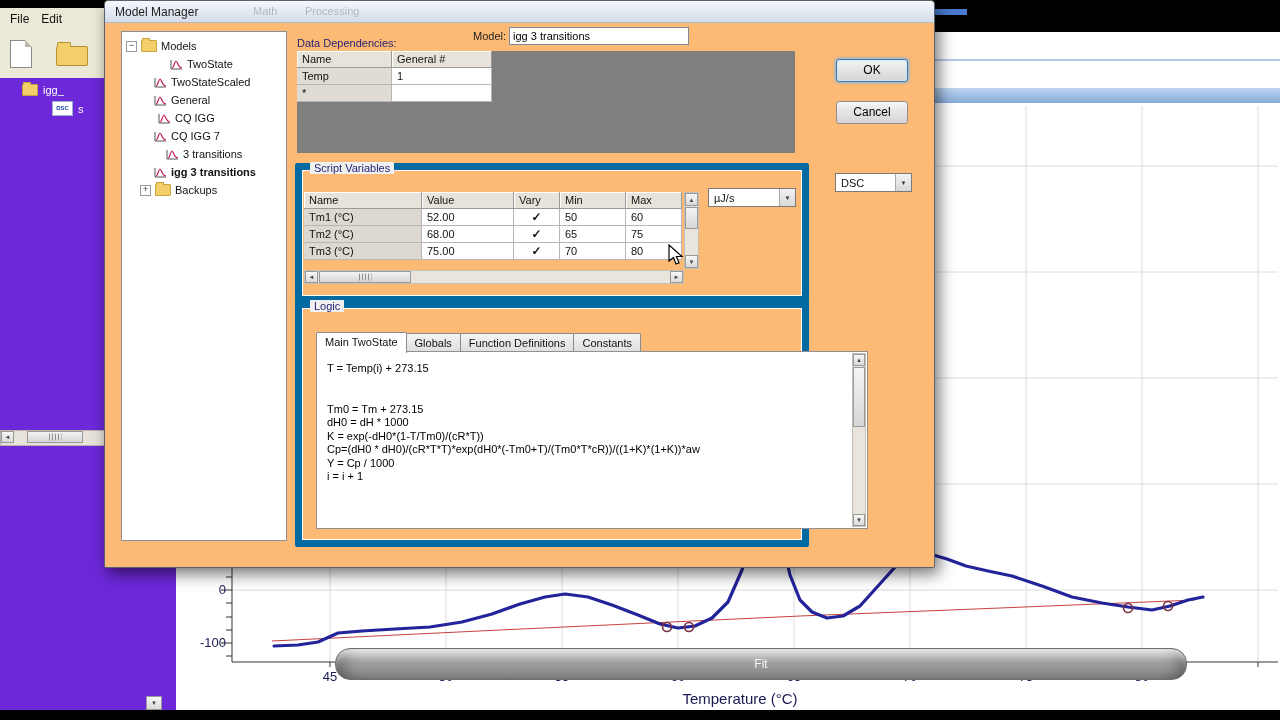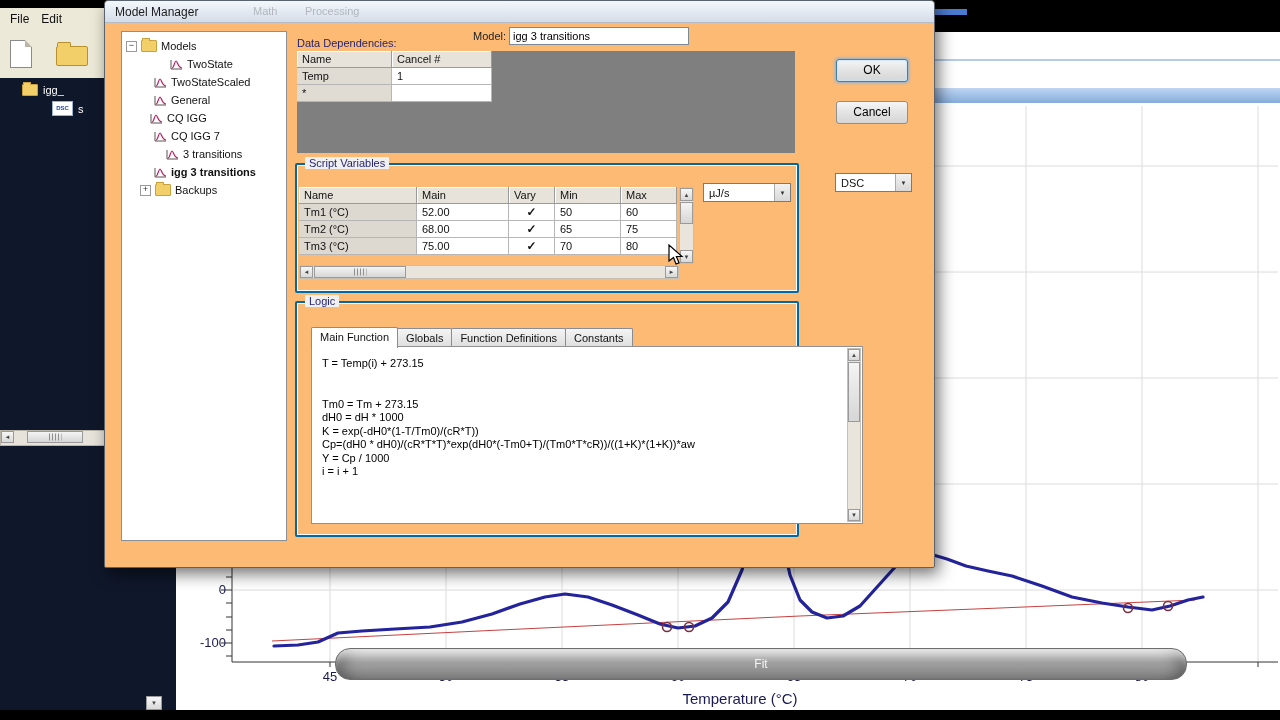--- a/index.html
+++ b/index.html
@@ -20,21 +20,21 @@
   .icon-folder::before{content:"";position:absolute;left:0;top:-5px;width:12px;height:4px;background:#f3cf6a;
            border:1px solid #b8912f;border-bottom:none;border-radius:2px 2px 0 0;}
   .topright-black{left:925px;top:0;width:355px;height:32px;background:#000;z-index:2;}
   .blue-sliver{left:929px;top:9px;width:38px;height:6px;background:#4a7bd0;z-index:3;}
   .toolbar-edge-line{left:900px;top:59px;width:380px;height:2px;background:#b4cbe9;z-index:1;}
   .doc-titlebar{left:176px;top:88px;width:1104px;height:15px;
            background:linear-gradient(#bed6f3,#86abd9);z-index:2;}
   .bottom-black{left:0;top:710px;width:1280px;height:10px;background:#000;z-index:25;}
 
   
-  .left-panel{left:0;top:78px;width:176px;height:632px;background:#0f172a;z-index:4;color:#fff;}
+  .left-panel{left:0;top:78px;width:176px;height:632px;background:#6d28d9;z-index:4;color:#fff;}
   .proj-row{position:absolute;left:22px;top:6px;display:flex;align-items:center;gap:5px;}
   .mini-folder{width:14px;height:10px;background:#f3cf6a;border:1px solid #caa23c;border-radius:1px;position:relative;}
   .mini-folder::before{content:"";position:absolute;left:0;top:-3px;width:6px;height:2px;background:#f3cf6a;border:1px solid #caa23c;border-bottom:none;}
   .doc-row{position:absolute;left:52px;top:23px;display:flex;align-items:center;gap:5px;}
   .doc-chip{width:19px;height:13px;background:#fff;border:1px solid #9db0d0;color:#2244aa;
             font-size:6px;line-height:13px;text-align:center;font-weight:bold;}
   .panel-hscroll{position:absolute;left:0;top:352px;width:117px;height:14px;background:#e7e3db;border:1px solid #b9b4aa;}
   .panel-downbtn{position:absolute;left:146px;top:618px;width:16px;height:14px;}
 
   
@@ -82,21 +82,21 @@
   .dd-zone{position:absolute;left:192px;top:50px;width:498px;height:102px;background:#7f7f7f;}
   .grid-table{display:grid;font-size:11px;background:#9a9a9a;}
   .cell{background:#fff;border-right:1px solid #b6b6b6;border-bottom:1px solid #b6b6b6;
         padding:2px 5px;white-space:nowrap;overflow:hidden;box-sizing:border-box;}
   .cell.hdr{background:#e7e3da;border-right:1px solid #9a9a9a;border-bottom:1px solid #9a9a9a;
         box-shadow:inset 1px 1px 0 #fff;}
   .cell.key{background:#e0dcd3;}
   .cell.rowhdr{background:#ddd9d0;font-weight:normal;}
   .cell.chk{text-align:center;font-weight:bold;font-size:12px;padding:1px;}
 
-  .groupbox{position:absolute;border:2px solid #0369a1;border-radius:2px;box-shadow:inset 0 0 0 1px #fdfdfd;}
+  .groupbox{position:absolute;border:7px solid #0369a1;border-radius:2px;box-shadow:inset 0 0 0 1px #fdfdfd;}
   .gb-label{position:absolute;top:-8px;left:8px;background:#f0f0f0;padding:0 4px;font-size:11px;color:#1f1f73;}
 
   .btn{position:absolute;width:72px;height:23px;background:linear-gradient(#f6f6f6,#e4e4e4 48%,#d5d5d5);
        border:1px solid #8e8f8f;border-radius:3px;font-size:12px;text-align:center;line-height:21px;color:#000;box-sizing:border-box;}
   .btn.focused{border:1px solid #3c7fb1;box-shadow:0 0 3px 1px #7fb2e5, inset 0 0 2px 1px #cde6f7;}
 
   .combo{position:absolute;background:#fff;border:1px solid #7a7a7a;display:flex;align-items:center;
        padding-left:5px;font-size:11px;box-sizing:border-box;}
   .combo .arrow{margin-left:auto;width:15px;align-self:stretch;background:linear-gradient(#f2f2f2,#d8d8d8);
        border-left:1px solid #aaa;display:flex;align-items:center;justify-content:center;font-size:6px;color:#333;}
@@ -237,21 +237,21 @@
           </svg>
         <span class="tlabel">TwoStateScaled</span>
       </div>
       <div class="tree-row" style="padding-left:32px;">
         <svg class="mi" width="13" height="11" viewBox="0 0 13 11">
             <polyline points="1,1 1,10 12,10" fill="none" stroke="#555"></polyline>
             <path d="M2,9 C4,9 4.5,2 6,2 C7.5,2 8,9 12,9" fill="none" stroke="#c2185b" stroke-width="1.2"></path>
           </svg>
         <span class="tlabel">General</span>
       </div>
-      <div class="tree-row" style="padding-left:28px;">
+      <div class="tree-row" style="padding-left:36px;">
         <svg class="mi" width="13" height="11" viewBox="0 0 13 11">
             <polyline points="1,1 1,10 12,10" fill="none" stroke="#555"></polyline>
             <path d="M2,9 C4,9 4.5,2 6,2 C7.5,2 8,9 12,9" fill="none" stroke="#c2185b" stroke-width="1.2"></path>
           </svg>
         <span class="tlabel">CQ IGG</span>
       </div>
       <div class="tree-row" style="padding-left:32px;">
         <svg class="mi" width="13" height="11" viewBox="0 0 13 11">
             <polyline points="1,1 1,10 12,10" fill="none" stroke="#555"></polyline>
             <path d="M2,9 C4,9 4.5,2 6,2 C7.5,2 8,9 12,9" fill="none" stroke="#c2185b" stroke-width="1.2"></path>
@@ -279,37 +279,37 @@
       </div>
     </div>
 
     <span class="fld-label" style="left:368px;top:29px;">Model:</span>
     <input class="model-input" value="igg 3 transitions" style="">
 
     <span class="fld-label" style="left:192px;top:36px;color:#1f1f73;">Data Dependencies:</span>
     <div class="dd-zone">
       <div class="grid-table" style="grid-template-columns:95px 100px;position:absolute;left:0;top:0;">
         <div class="cell hdr">Name</div>
-        <div class="cell hdr">Cancel #</div>
+        <div class="cell hdr">General #</div>
         <div class="cell key">Temp</div>
         <div class="cell">1</div>
         <div class="cell key">*</div>
         <div class="cell"></div>
       </div>
     </div>
 
     <div class="btn focused" style="left:731px;top:58px;">OK</div>
     <div class="btn" style="left:731px;top:100px;">Cancel</div>
 
     <div class="groupbox" style="left:190px;top:162px;width:500px;height:126px;">
       <span class="gb-label">Script Variables</span>
 
       <div class="grid-table" style="grid-template-columns:118px 92px 46px 66px 56px;position:absolute;left:2px;top:22px;">
         <div class="cell hdr">Name</div>
-        <div class="cell hdr">Main</div>
+        <div class="cell hdr">Value</div>
         <div class="cell hdr">Vary</div>
         <div class="cell hdr">Min</div>
         <div class="cell hdr">Max</div>
 
         <div class="cell rowhdr">Tm1 (°C)</div>
         <div class="cell">52.00</div>
         <div class="cell chk">✓</div>
         <div class="cell">50</div>
         <div class="cell">60</div>
 
@@ -348,21 +348,21 @@
 
     <div class="combo" style="left:730px;top:172px;width:77px;height:19px;">
       <span>DSC</span>
       <span class="arrow">▼</span>
     </div>
 
     <div class="groupbox" style="left:190px;top:300px;width:500px;height:232px;">
       <span class="gb-label">Logic</span>
 
       <div class="tabs" style="left:14px;top:24px;">
-        <div class="tab active">Main Function</div>
+        <div class="tab active">Main TwoState</div>
         <div class="tab">Globals</div>
         <div class="tab">Function Definitions</div>
         <div class="tab">Constants</div>
       </div>
 
       <div class="logic-panel" style="left:14px;top:43px;width:552px;height:178px;">
         <pre class="code">T = Temp(i) + 273.15
 
 
 Tm0 = Tm + 273.15

